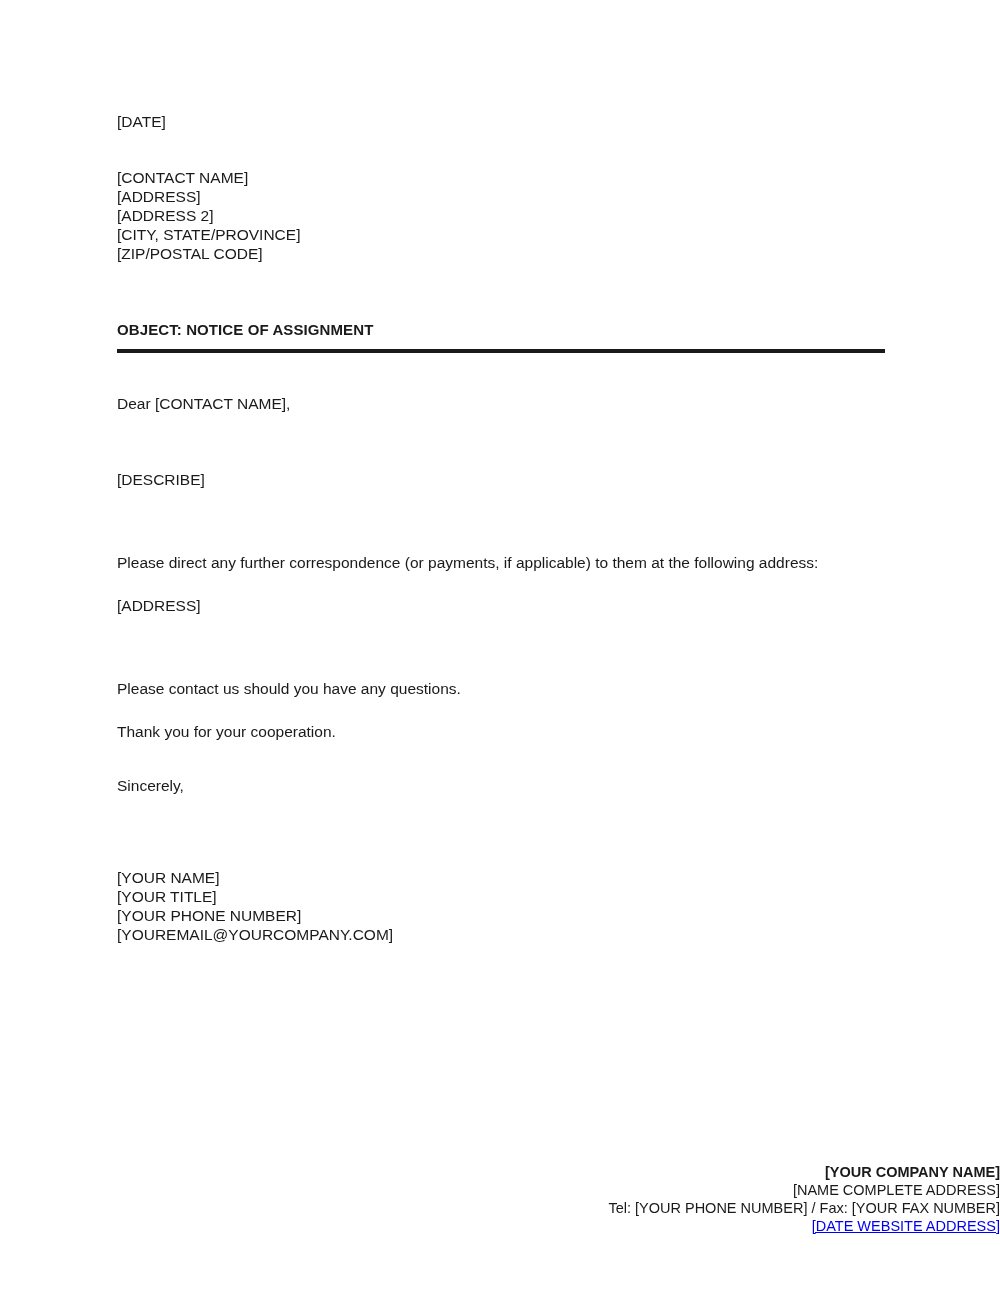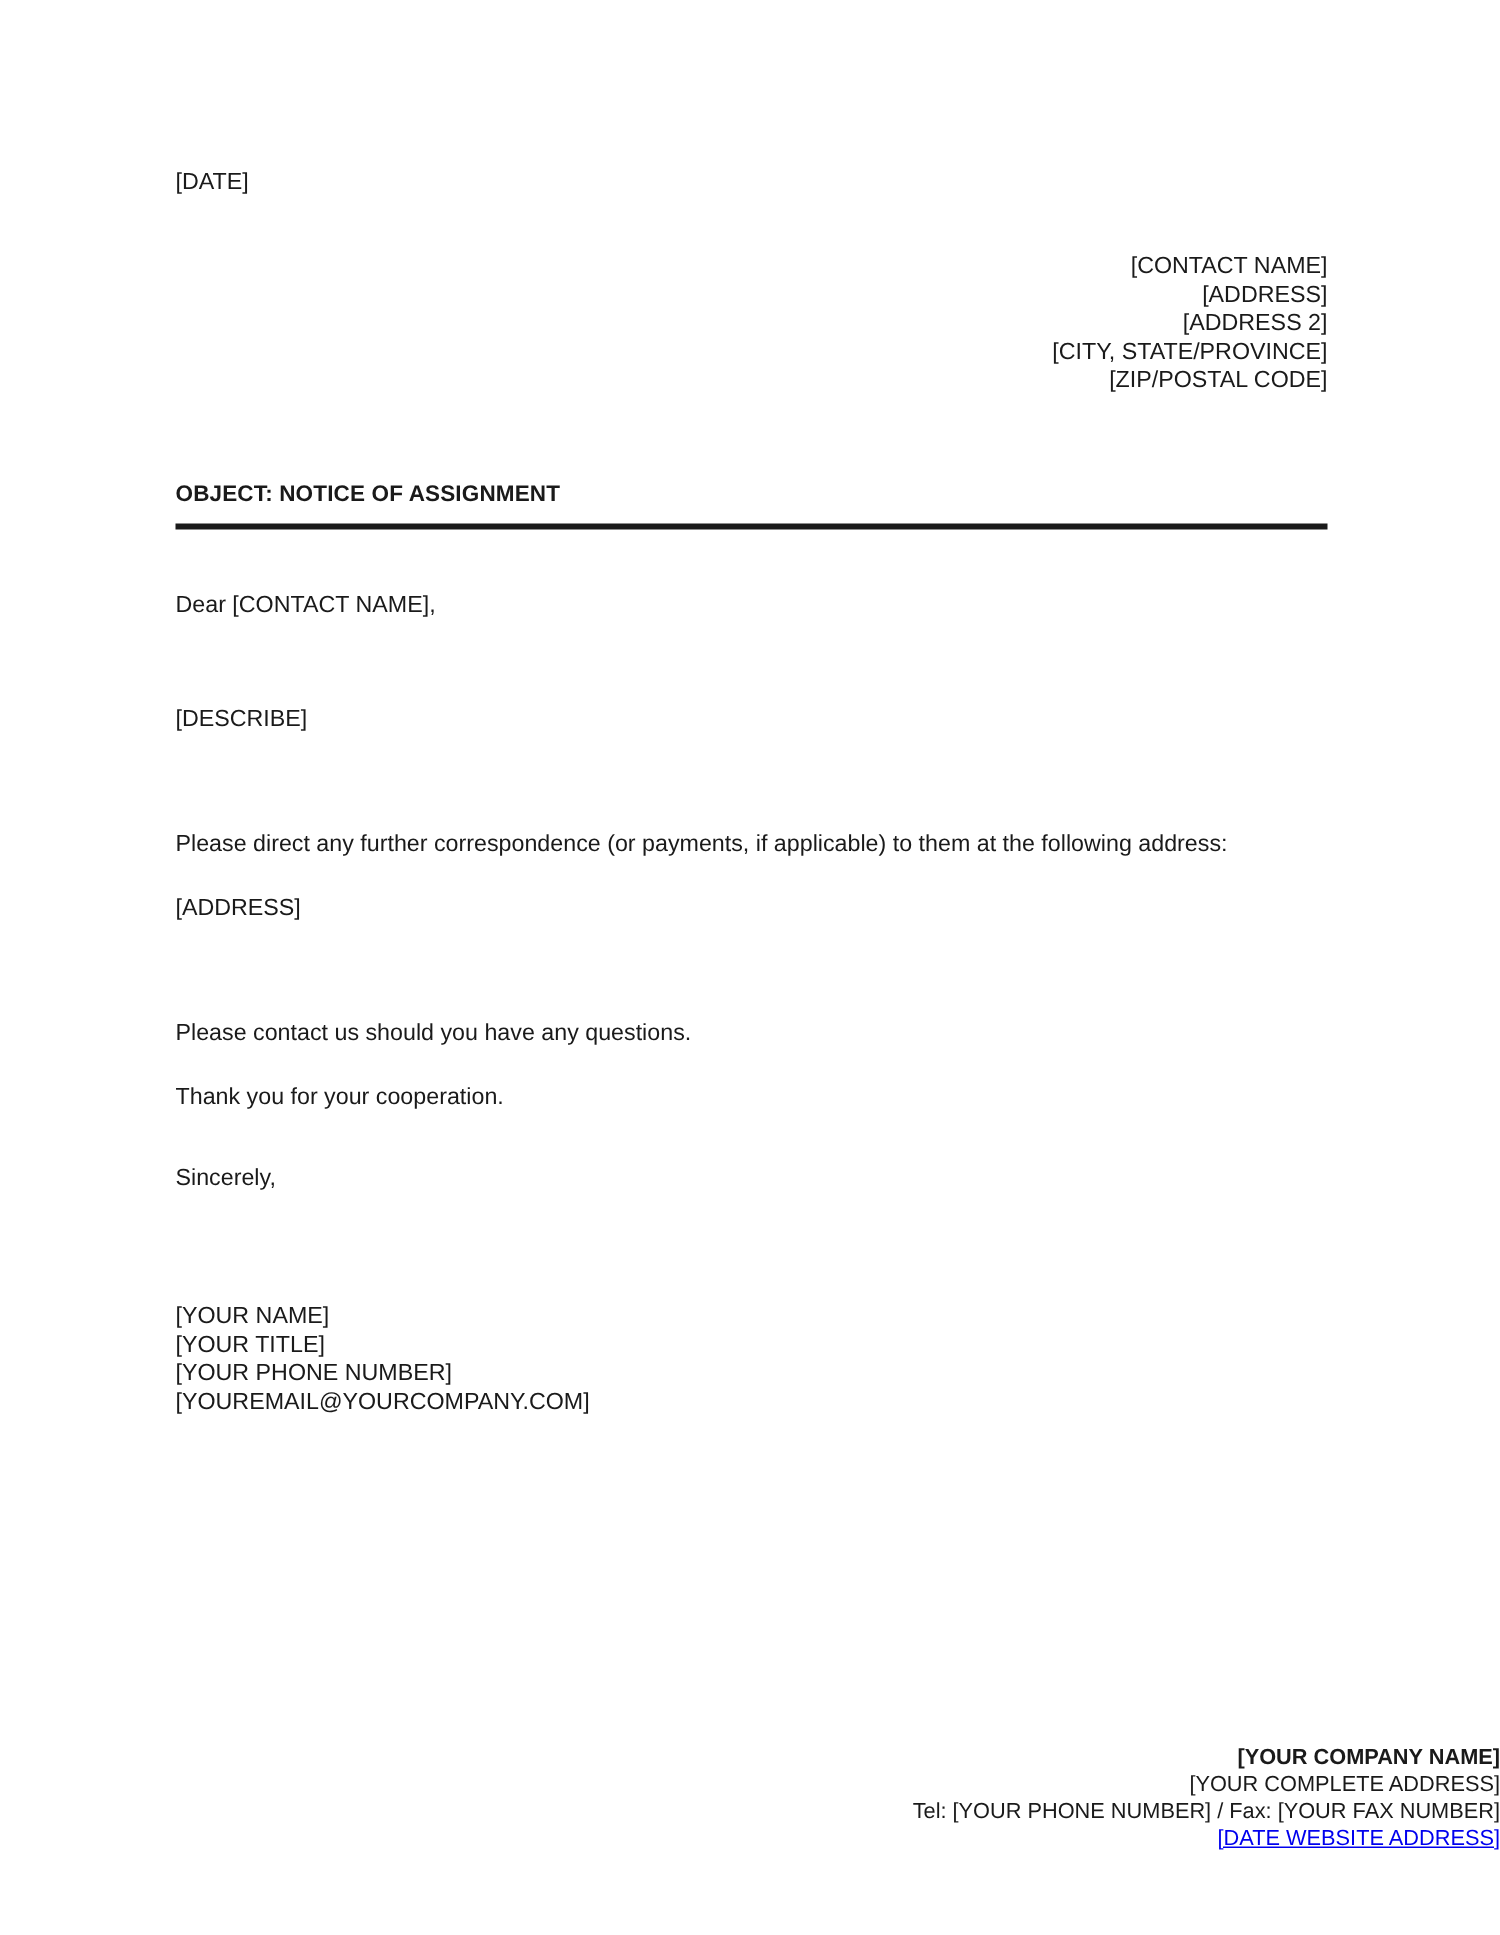--- a/index.html
+++ b/index.html
@@ -36,21 +36,20 @@
     font-size: 15.5px;
     line-height: 19px;
     padding-top: 112px;
   }
 
   
   .recipient {
     margin-top: 37px;
     font-size: 15.5px;
     line-height: 19px;
-    text-align: right;
   }
   .recipient div {
     white-space: pre;
   }
 
   
   .object-line {
     margin-top: 57px;
     font-size: 15px;
     font-weight: bold;
@@ -163,20 +162,20 @@
       <div>[YOUR NAME]</div>
       <div>[YOUR TITLE]</div>
       <div>[YOUR PHONE NUMBER]</div>
       <div>[YOUREMAIL@YOURCOMPANY.COM]</div>
     </div>
 
   </div>
 
   <div class="footer">
     <div class="company">[YOUR COMPANY NAME]</div>
-    <div>[YOUR COMPLETE ADDRESS]</div>
+    <div>[NAME COMPLETE ADDRESS]</div>
     <div>Tel: [YOUR PHONE NUMBER] / Fax: [YOUR FAX NUMBER]</div>
     <div>
       <span class="website">[DATE WEBSITE ADDRESS]</span>
     </div>
   </div>
 
 </div>
 
 </body></html>

